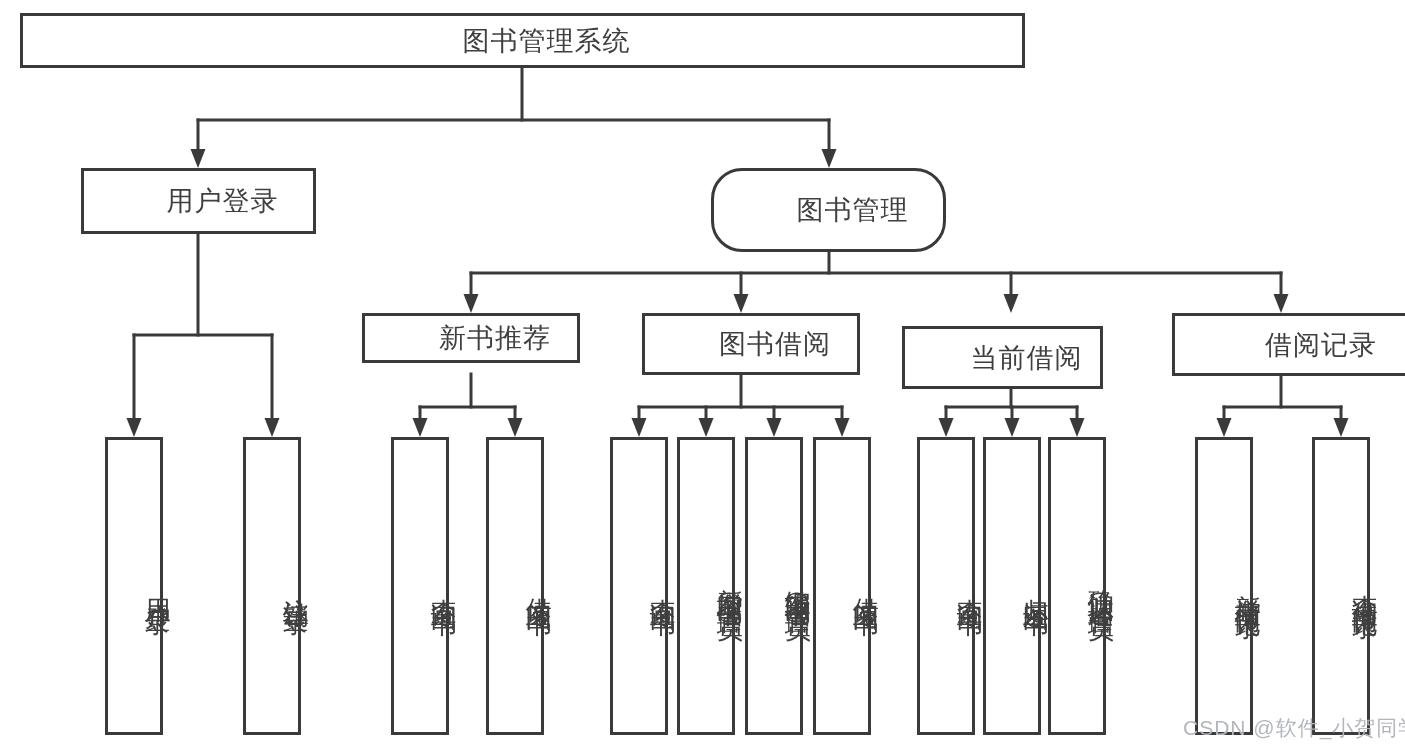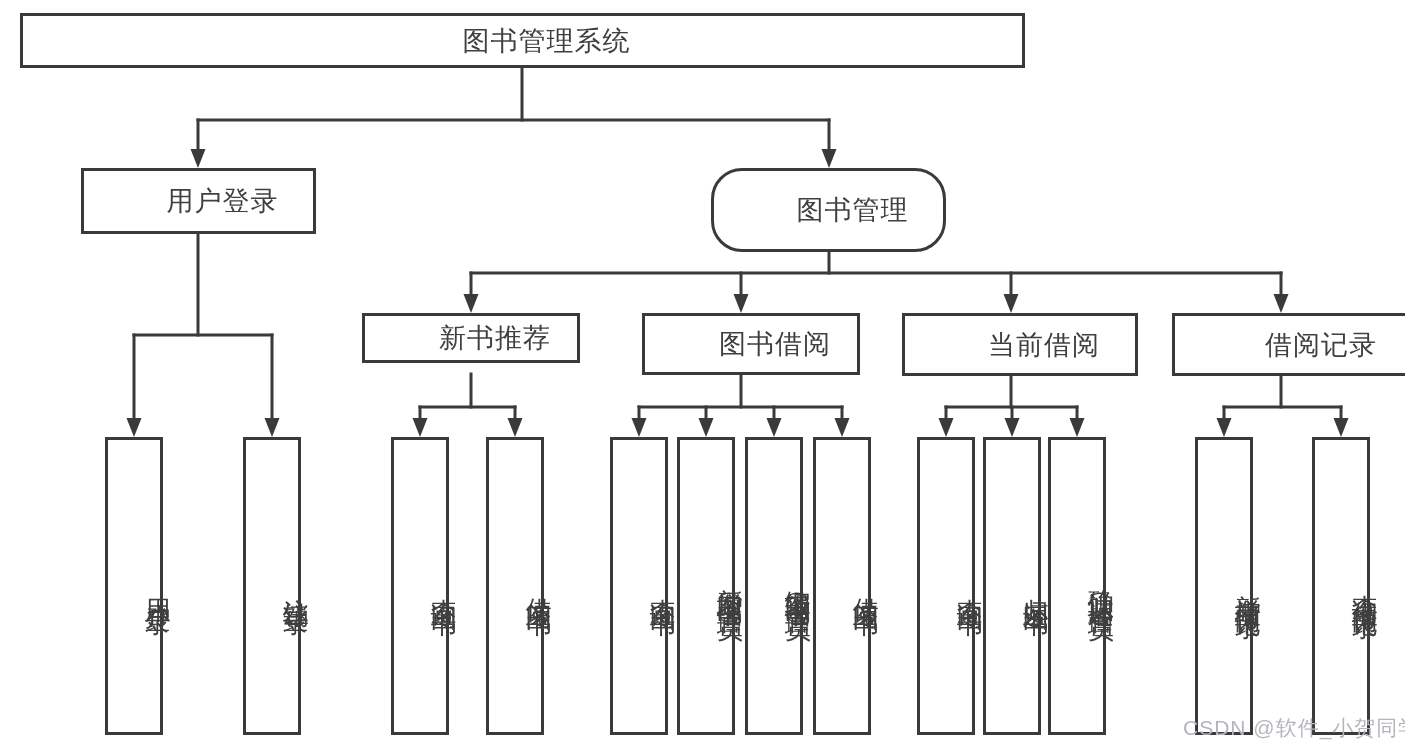--- a/index.html
+++ b/index.html
@@ -121,21 +121,21 @@
   <div class="node h-node" style="left:711px; top:168px; width:235px; height:84px;border-radius:31px;">
     <span>图书管理</span>
   </div>
 
   <div class="node h-node" style="left:362px; top:313px; width:218px; height:50px;">
     <span>新书推荐</span>
   </div>
   <div class="node h-node" style="left:632px; top:313px; width:218px; height:62px;margin-left:10px;">
     <span>图书借阅</span>
   </div>
-  <div class="node h-node" style="left:902px; top:313px; width:236px; height:63px;">
+  <div class="node h-node" style="left:902px; top:326px; width:201px; height:63px;">
     <span>当前借阅</span>
   </div>
   <div class="node h-node" style="left:1172px; top:313px; width:250px; height:63px;">
     <span>借阅记录</span>
   </div>
 
   <div class="node leaf" style="left:105px; top:437px; width:58px; height:298px;">
     <span>用户登录</span>
   </div>
   <div class="node leaf" style="left:243px; top:437px; width:58px; height:298px;">

